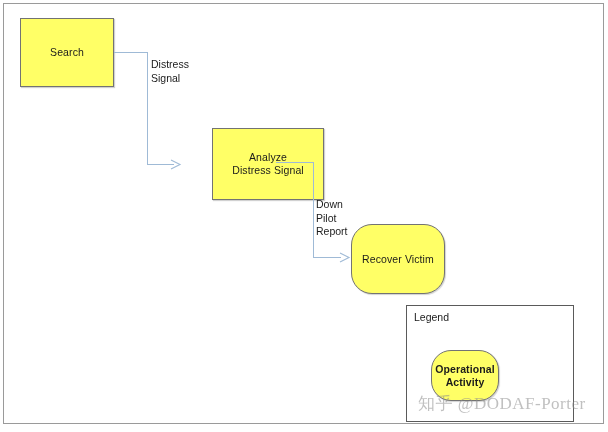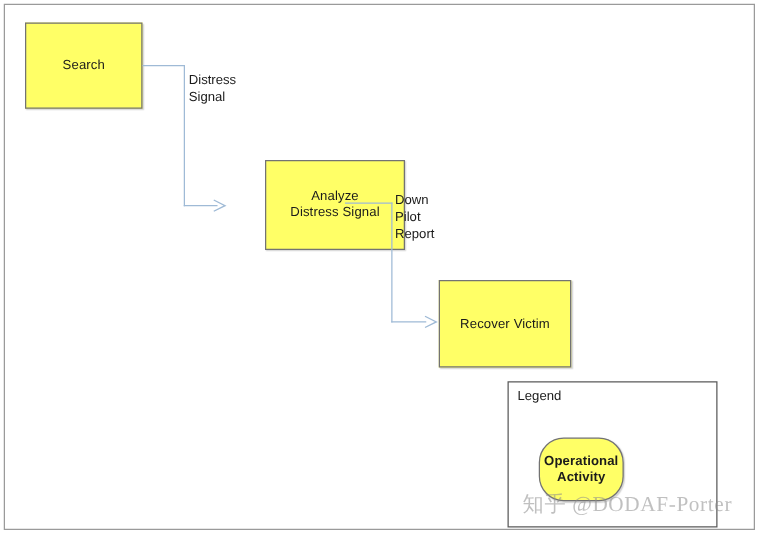--- a/index.html
+++ b/index.html
@@ -41,21 +41,21 @@
     line-height: 13px;
     letter-spacing: 0.1px;
     box-shadow: 1px 1px 1px rgba(0,0,0,0.18);
   }
   .node .node-label {
     display: block;
     padding: 0 3px;
   }
   #node-search      { left: 16px;  top: 14px;  width: 94px; height: 69px; }
   #node-analyze     { left: 184px; top: 124px; width: 112px; height: 72px; margin-left: 24px; }
-  #node-recover     { left: 347px; top: 220px; width: 106px; height: 70px; }
+  #node-recover     { left: 347px; top: 220px; width: 94px; height: 70px; border-radius: 21px; }
 
   
   .conn-seg {
     position: absolute;
     background: #9fbad6;
   }
   .conn-h { height: 1px; }
   .conn-v { width: 1px; }
 
   
@@ -151,21 +151,21 @@
 Signal</div>
 
     <div class="conn-seg conn-h" style="left:272px; top:158px; width:38px;"></div>
     <div class="conn-seg conn-v" style="left:309px; top:158px; height:96px;"></div>
     <div class="conn-seg conn-h" style="left:309px; top:253px; width:28px;"></div>
     <div class="arrow-head" style="left:335px; top:248px;">
       <svg width="12" height="12" viewBox="0 0 12 12">
         <path d="M1 1 L10 5.5 L1 10" fill="none" stroke="#9fbad6" stroke-width="1.1"></path>
       </svg>
     </div>
-    <div class="edge-label" id="label-down" style="white-space: pre;">Down
+    <div class="edge-label" id="label-down" style="white-space: pre; margin-top: 44px;">Down
 Pilot
 Report</div>
 
     <div id="legend-panel">
       <div id="legend-title">Legend</div>
       <div class="node" id="legend-node">
         <span class="node-label" style="white-space: pre;">Operational
 Activity</span>
       </div>
     </div>

